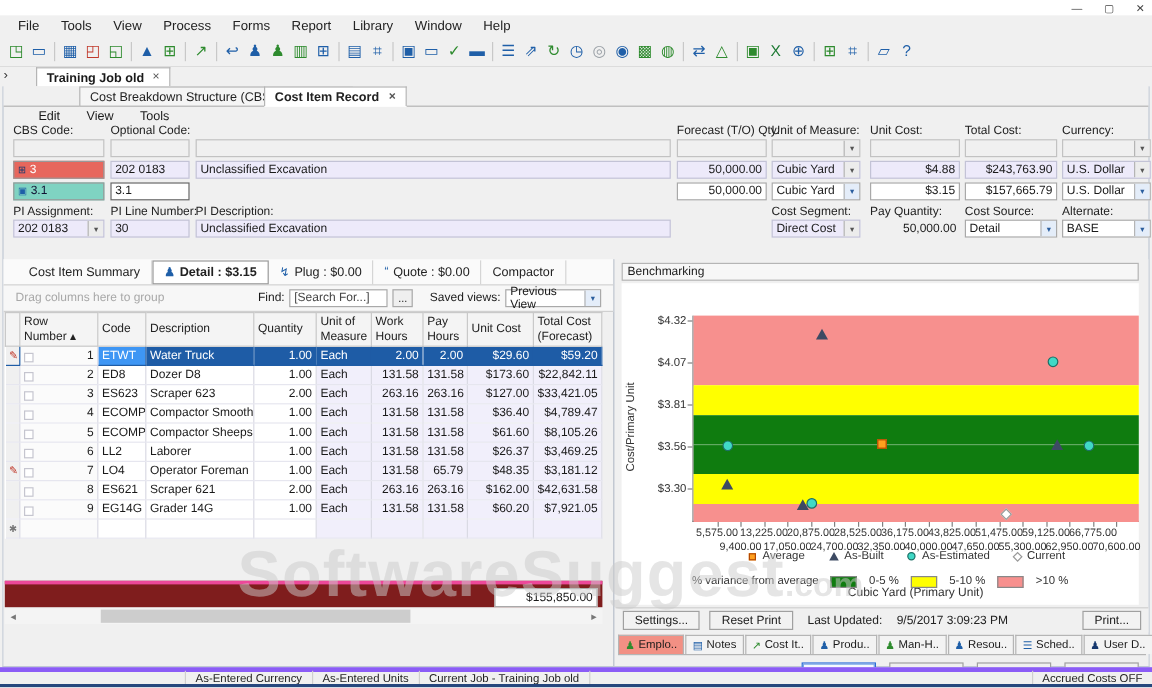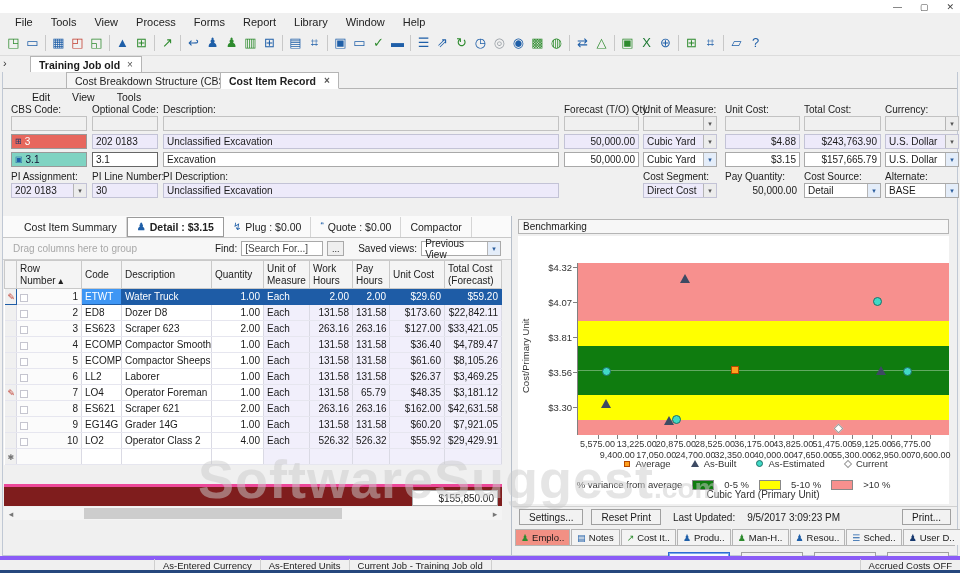--- a/index.html
+++ b/index.html
@@ -242,21 +242,20 @@
 
     <div class="inner-menu" id="record-menu">
         <span>Edit</span>
         <span>View</span>
         <span>Tools</span>
       </div>
 
     <div class="form-area">
       <span class="flabel rl1 c1">CBS Code:</span>
       <span class="flabel rl1 c2">Optional Code:</span>
-      <span class="flabel rl1 c3">Description:</span>
       <span class="flabel rl1 c4">Forecast (T/O) Qty:</span>
       <span class="flabel rl1 c5">Unit of Measure:</span>
       <span class="flabel rl1 c6">Unit Cost:</span>
       <span class="flabel rl1 c7">Total Cost:</span>
       <span class="flabel rl1 c8">Currency:</span>
 
       <div class="fld dis r0 c1"></div>
       <div class="fld dis r0 c2"></div>
       <div class="fld dis r0 c3"></div>
       <div class="fld dis r0 c4"></div>
@@ -285,21 +284,20 @@
       <div class="fld lav dd r1 c8">
           <span>U.S. Dollar</span>
           <span class="dda">▾</span>
         </div>
 
       <div class="chip teal r2 c1">
           <span class="cicon">▣</span>
           <span>3.1</span>
         </div>
       <div class="fld r2 c2" style="border-color:#666;">3.1</div>
-      <div class="fld r2 c3">Excavation</div>
       <div class="fld num r2 c4">50,000.00</div>
       <div class="fld dd r2 c5">
           <span>Cubic Yard</span>
           <span class="dda lit">▾</span>
         </div>
       <div class="fld num r2 c6">$3.15</div>
       <div class="fld num r2 c7">$157,665.79</div>
       <div class="fld dd r2 c8">
           <span>U.S. Dollar</span>
           <span class="dda lit">▾</span>
@@ -503,32 +501,20 @@
                   <td class="gut"></td>
                   <td class="rownum"><span class="expbox"></span><span>9</span></td>
                   <td>EG14G</td>
                   <td>Grader 14G</td>
                   <td class="num">1.00</td>
                   <td class="lavcol">Each</td>
                   <td class="num lavcol">131.58</td>
                   <td class="num lavcol">131.58</td>
                   <td class="num lavcol">$60.20</td>
                   <td class="num lavcol">$7,921.05</td>
-                </tr>
-                <tr>
-                  <td class="gut"></td>
-                  <td class="rownum"><span class="expbox"></span><span>10</span></td>
-                  <td>LO2</td>
-                  <td>Operator Class 2</td>
-                  <td class="num">4.00</td>
-                  <td class="lavcol">Each</td>
-                  <td class="num lavcol">526.32</td>
-                  <td class="num lavcol">526.32</td>
-                  <td class="num lavcol">$55.92</td>
-                  <td class="num lavcol">$29,429.91</td>
                 </tr>
                 <tr class="newrow">
                   <td class="gut"><span class="newmark">✱</span></td>
                   <td class="rownum"></td>
                   <td></td>
                   <td></td>
                   <td></td>
                   <td class="lavcol"></td>
                   <td class="lavcol"></td>
                   <td class="lavcol"></td>

